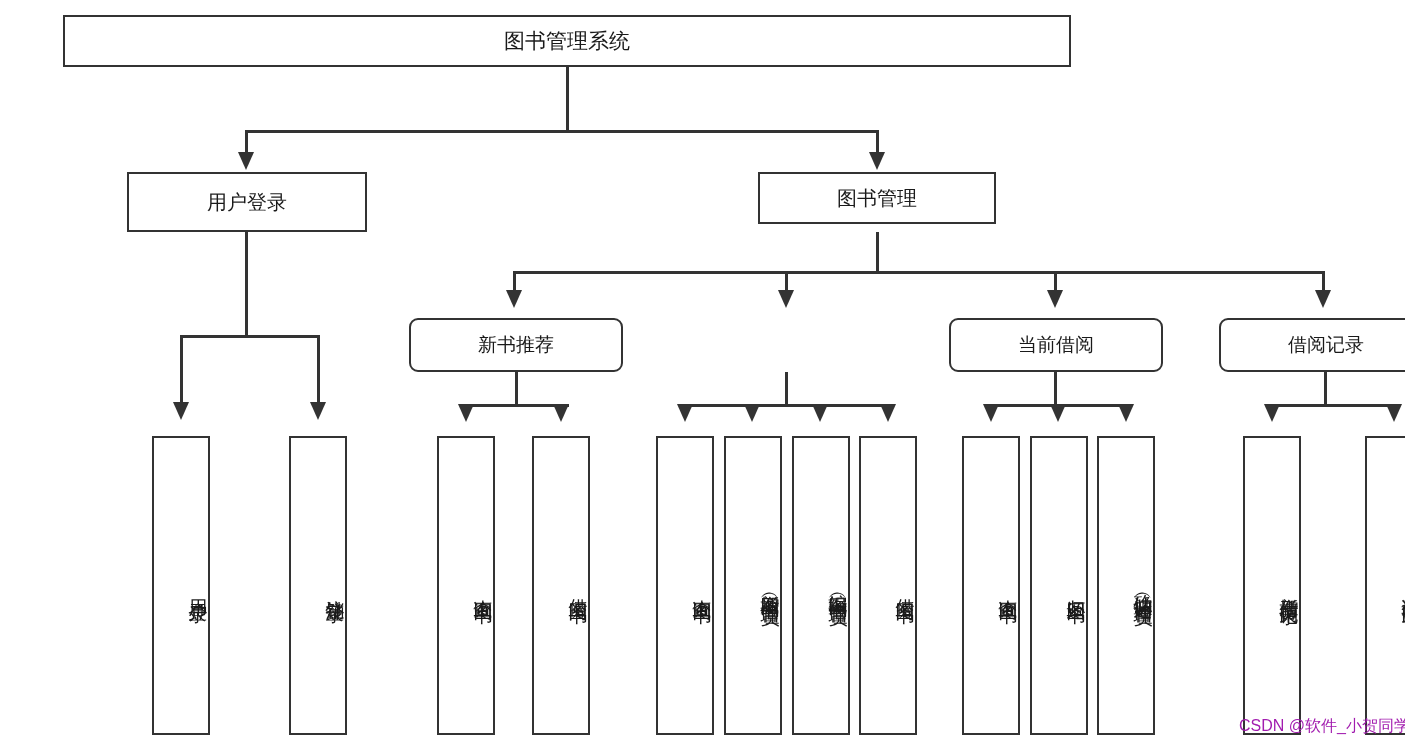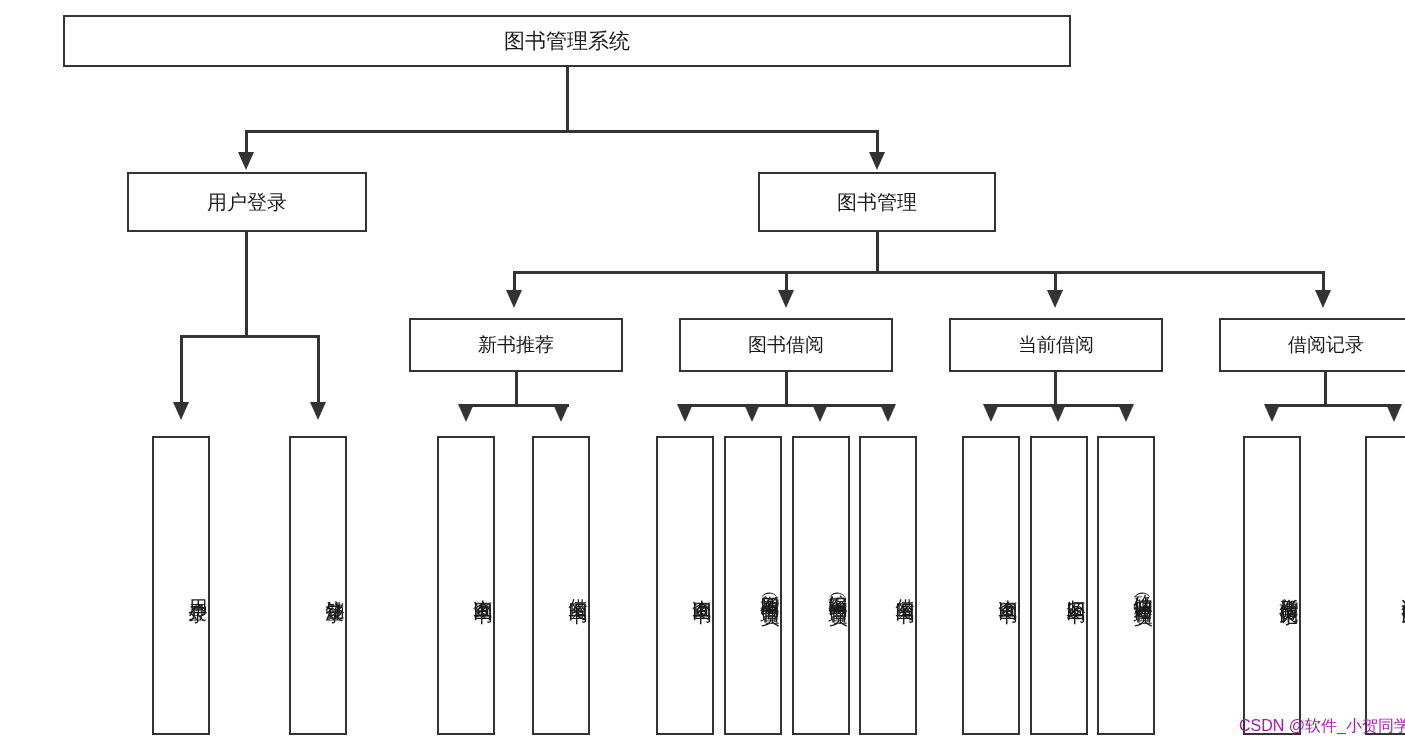--- a/index.html
+++ b/index.html
@@ -29,20 +29,21 @@
     color: #1a1a1a;
   }
   .node-root {
     font-size: 21px;
   }
   .node-l1 {
     font-size: 20px;
   }
   .node-l2 {
     font-size: 19px;
+    border-radius: 9px;
   }
   .node-leaf {
     font-size: 19px;
     writing-mode: vertical-rl;
     text-orientation: upright;
     letter-spacing: 2px;
     align-items: flex-start;
     justify-content: center;
     padding-top: 4px;
   }
@@ -89,21 +90,21 @@
   <div class="edge edge-v" style="left:198px; top:130px; width:3px; height:25px;"></div>
   <div class="arrow" style="left:191px; top:152px;"></div>
 
   <div class="edge edge-v" style="left:829px; top:130px; width:3px; height:25px;"></div>
   <div class="arrow" style="left:822px; top:152px;"></div>
 
   <div class="node node-l1" style="left:80px; top:172px; width:240px; height:60px;">
     <span>用户登录</span>
   </div>
 
-  <div class="node node-l1" style="left:711px; top:172px; width:238px; height:60px;">
+  <div class="node node-l1" style="left:711px; top:172px; width:238px; height:52px;">
     <span>图书管理</span>
   </div>
 
   <div class="edge edge-v" style="left:198px; top:232px; width:3px; height:105px;"></div>
   <div class="edge edge-h" style="left:133px; top:335px; width:139px; height:3px;"></div>
   <div class="edge edge-v" style="left:133px; top:335px; width:3px; height:70px;"></div>
   <div class="arrow" style="left:126px; top:402px;"></div>
   <div class="edge edge-v" style="left:270px; top:335px; width:3px; height:70px;"></div>
   <div class="arrow" style="left:263px; top:402px;"></div>
 
@@ -118,23 +119,20 @@
 
   <div class="edge edge-v" style="left:1007px; top:271px; width:3px; height:22px;"></div>
   <div class="arrow" style="left:1000px; top:290px;"></div>
 
   <div class="edge edge-v" style="left:1275px; top:271px; width:3px; height:22px;"></div>
   <div class="arrow" style="left:1268px; top:290px;"></div>
 
   <div class="node node-l2" style="left:362px; top:318px; width:214px; height:54px;">
     <span>新书推荐</span>
   </div>
-  <div class="node node-l2" style="left:632px; top:318px; width:214px; height:54px;">
-    <span>图书借阅</span>
-  </div>
   <div class="node node-l2" style="left:1172px; top:318px; width:214px; height:54px;">
     <span>借阅记录</span>
   </div>
   <div class="node node-l2" style="left:902px; top:318px; width:214px; height:54px;">
     <span>当前借阅</span>
   </div>
 
   <div class="edge edge-v" style="left:468px; top:372px; width:3px; height:34px;"></div>
   <div class="edge edge-h" style="left:418px; top:404px; width:104px; height:3px;"></div>
   <div class="arrow" style="left:411px; top:404px;"></div>

